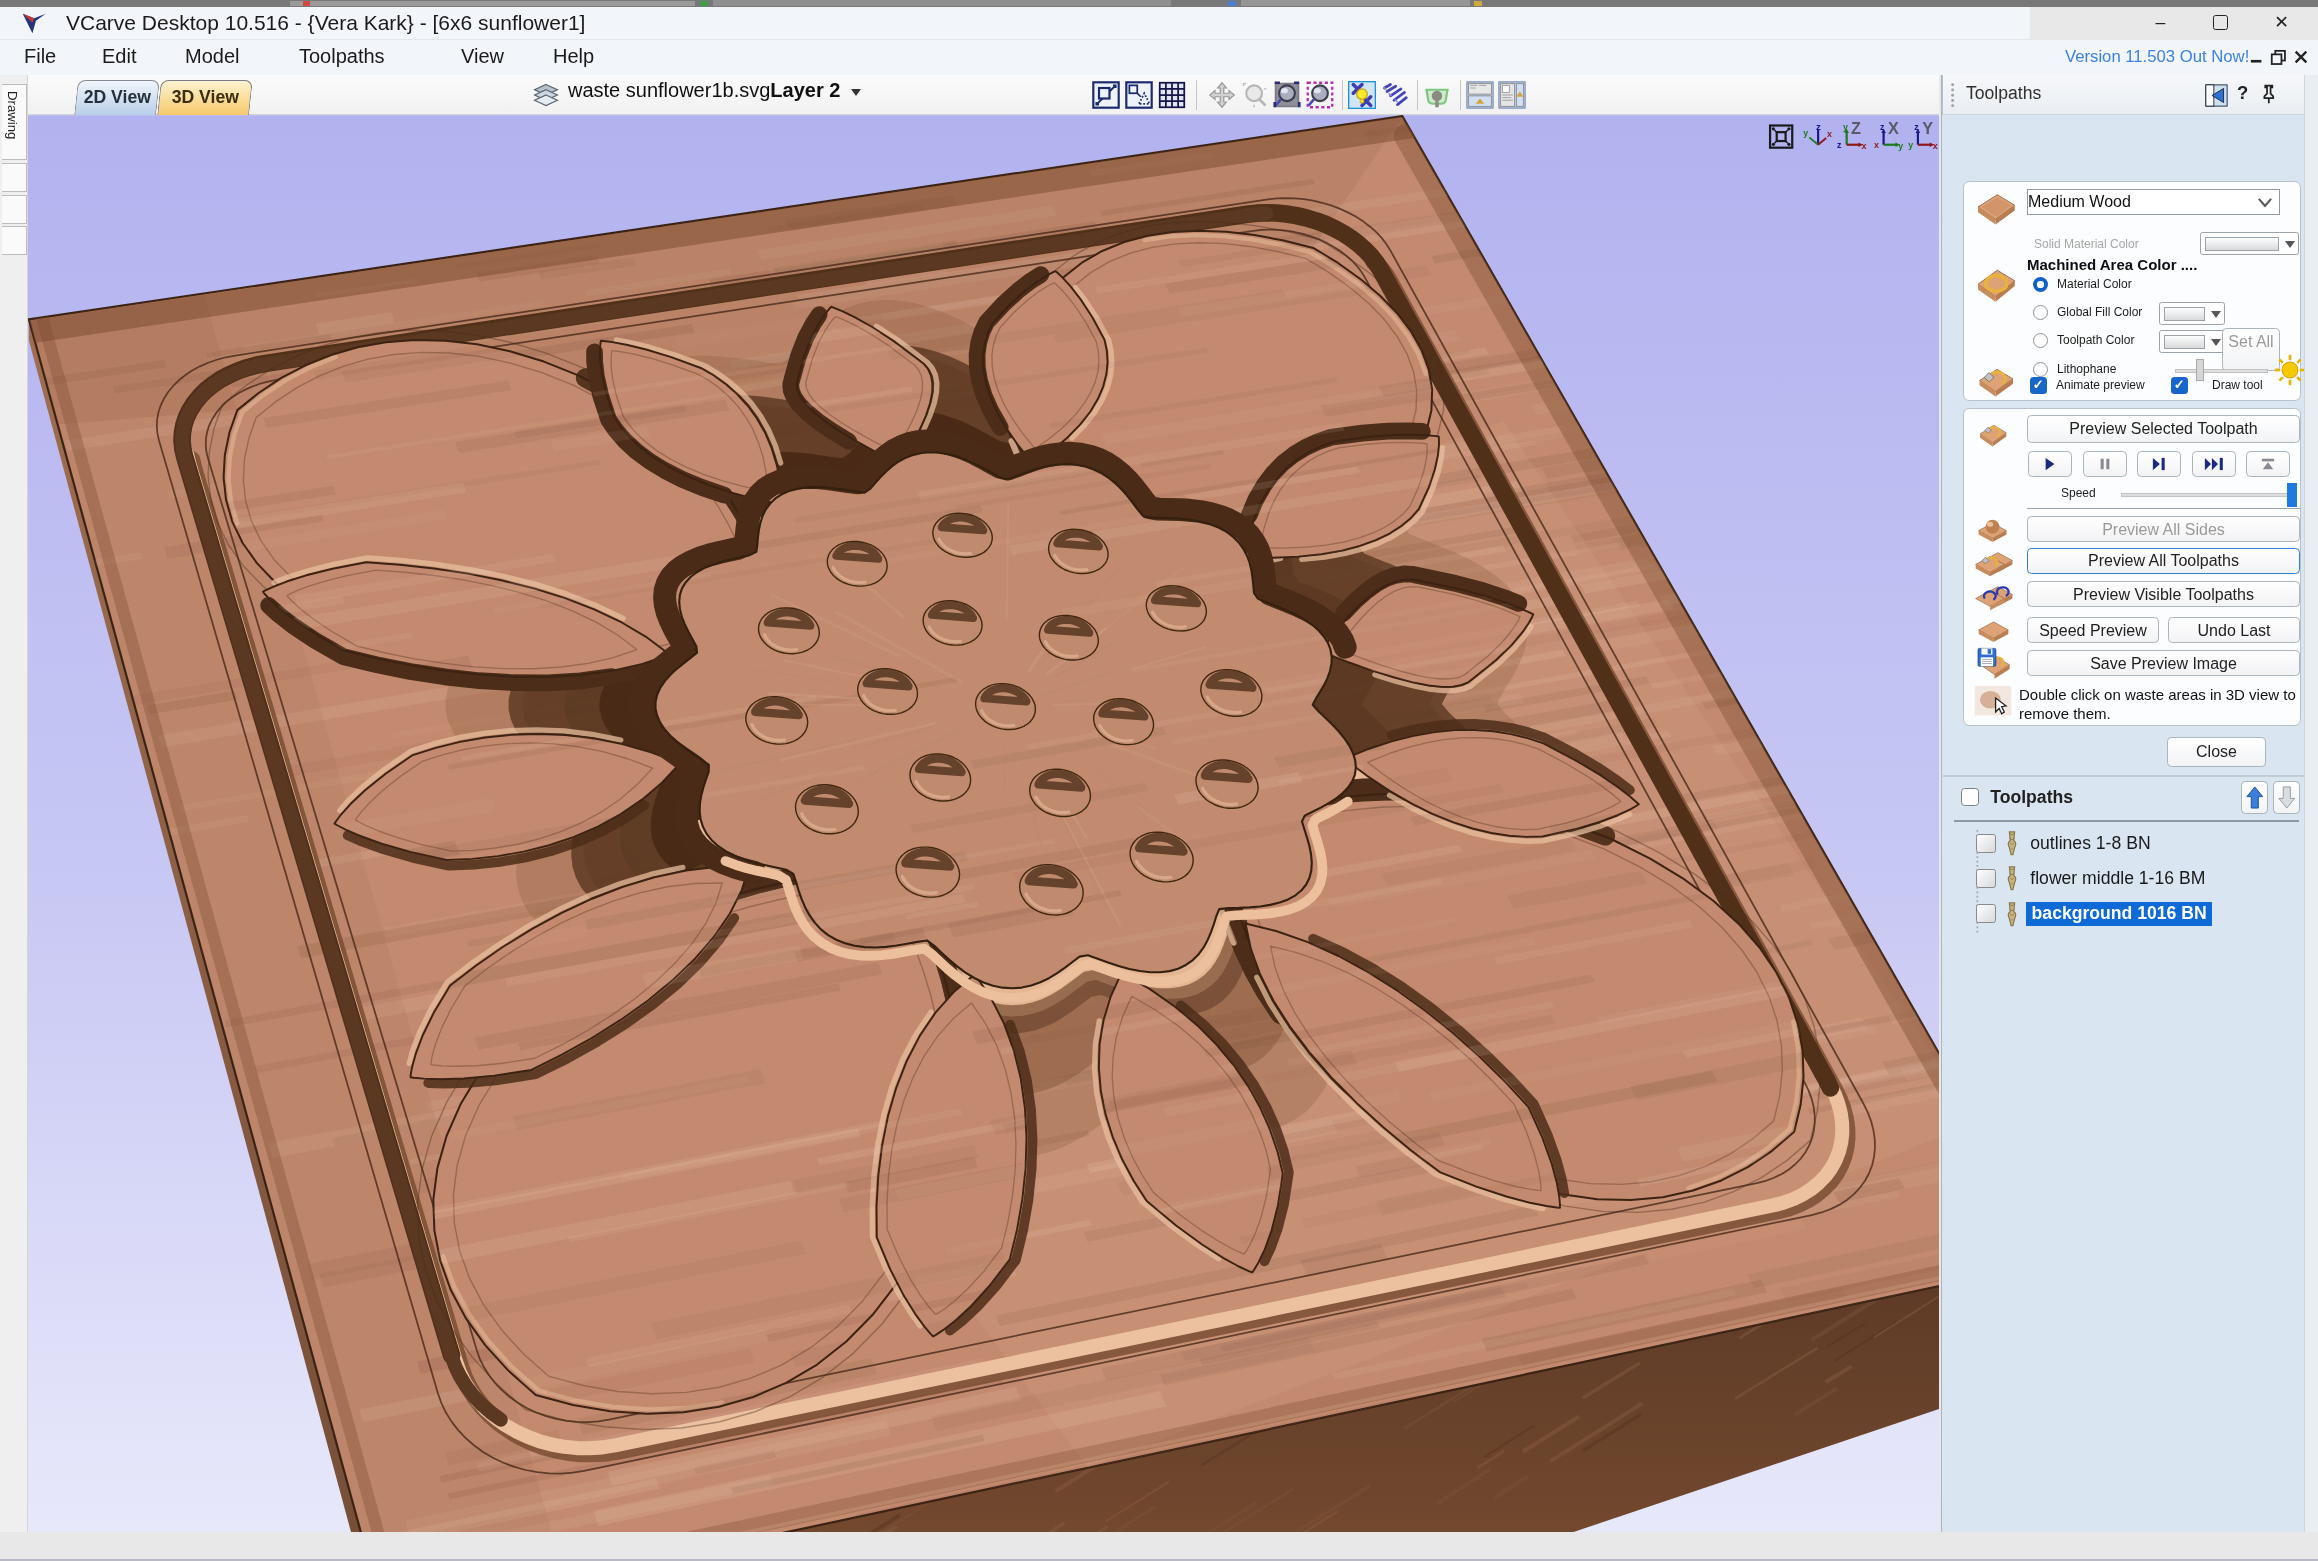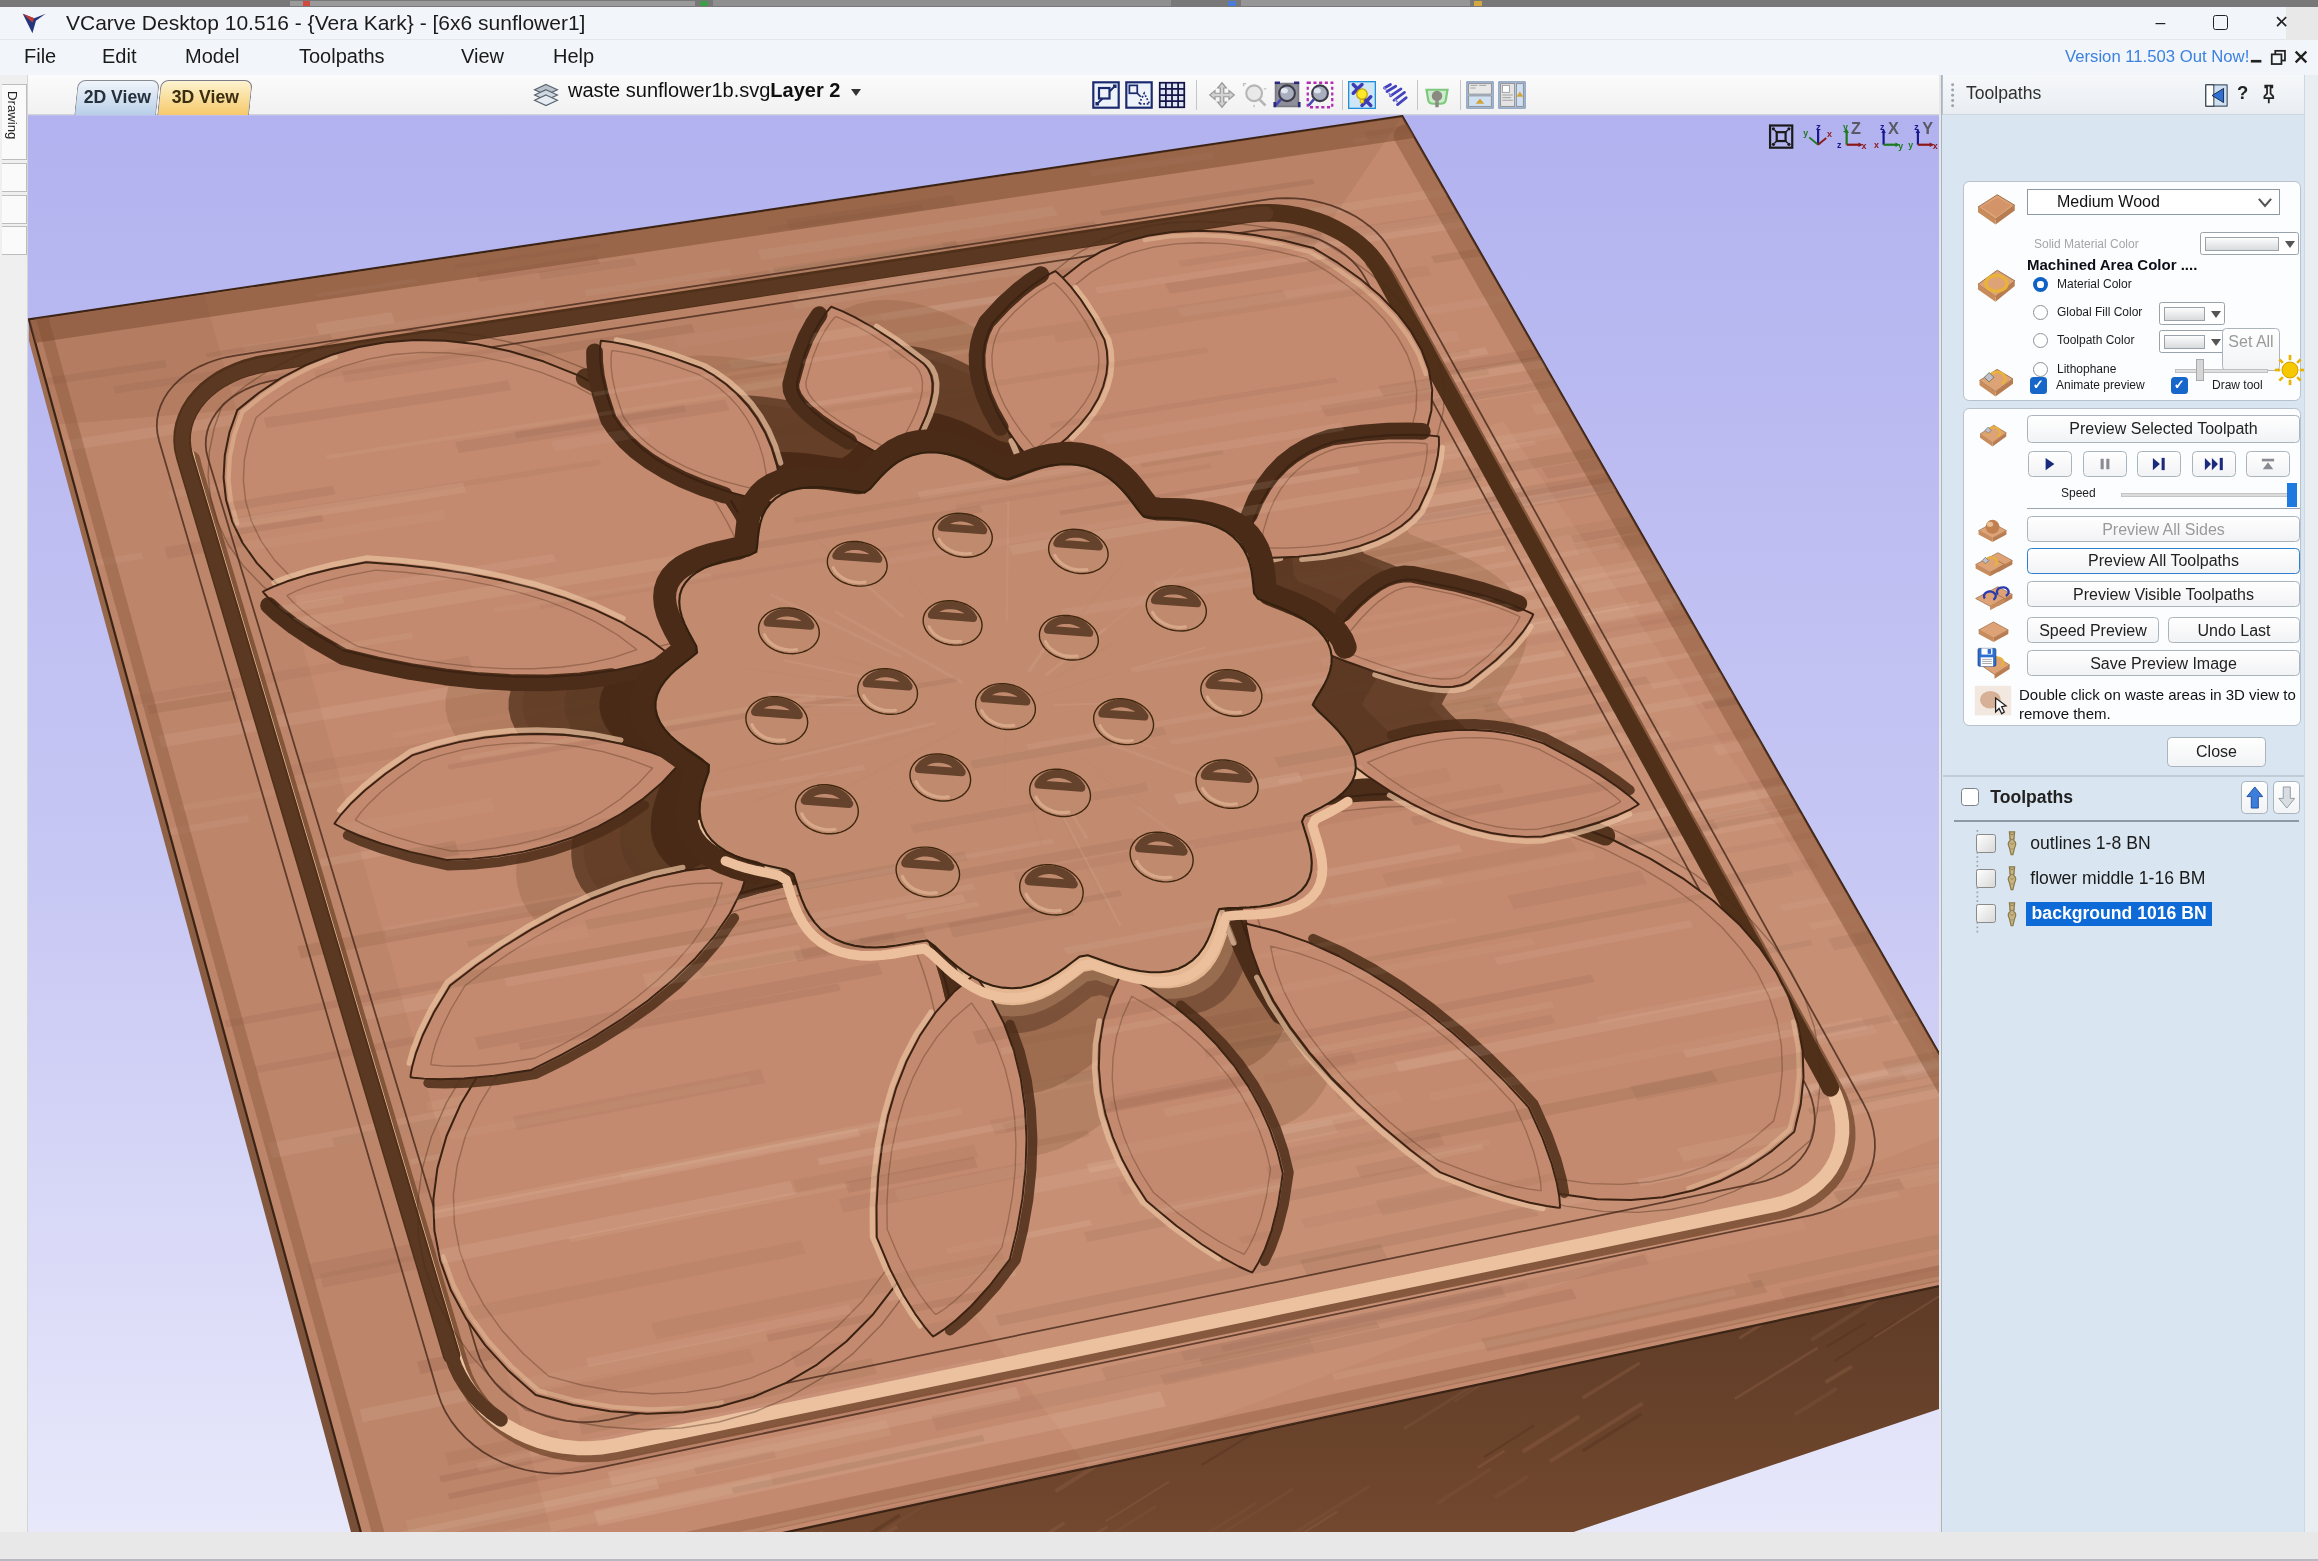--- a/index.html
+++ b/index.html
@@ -1,21 +1,21 @@
 <!DOCTYPE html>
 <html style="font-size:14px"><head><meta charset="utf-8">
 <style>
 *{margin:0;padding:0;box-sizing:border-box}
 html,body{width:2319px;height:1562px;overflow:hidden;font-family:"Liberation Sans",sans-serif;background:#e8e8e8}
 #app{position:absolute;left:0;top:0;width:2319px;height:1562px}
 .abs{position:absolute}
 
 #backstrip{left:0;top:0;width:2319px;height:7px;background:#787878}
 
-#titlebar{left:0;top:7px;width:2286px;height:33px;background:#f2f5f9;border-bottom:0.9px solid #e3e6ea}
+#titlebar{left:0;top:7px;width:2030px;height:33px;background:#f2f5f9;border-bottom:0.9px solid #e3e6ea}
 #titlebar .ttl{position:absolute;left:66px;top:4.4px;font-size:21px;color:#1b1b1b}
 .wbtn{position:absolute;top:0;width:55px;height:33px;text-align:center;line-height:30px;font-size:17.6px;color:#222}
 
 #menubar{left:0;top:40px;width:2319px;height:35px;background:#f2f5f9;font-size:20px;color:#1a1a1a}
 #menubar span{position:absolute;top:5.3px}
 #version{position:absolute;top:7px;left:2065px;color:#3b82e0;font-size:16.7px}
 
 #toolrow{left:28px;top:75px;width:1911px;height:40px;background:linear-gradient(#fbfbfb,#f1f1f1);border-bottom:0.9px solid #cfd4d9}
 .tab{position:absolute;top:5.3px;height:35px;border:0.9px solid #8a8a94;border-bottom:none;border-radius:8px 8px 0 0;font-size:17.6px;font-weight:bold;text-align:center;transform:skewX(-6deg)}
 .tab>i{display:block;transform:skewX(6deg);font-style:normal;padding-top:6.2px}
@@ -1174,21 +1174,21 @@
   </div>
 
 
 <div class="gbox" style="left:21px;top:106px;width:338px;height:220px">
   <svg style="position:absolute;left:7px;top:3.5px" width="49" height="42" viewBox="0 0 56 48">
           <path d="M8 24 L30 10 L50 22 L28 38 Z" fill="#dda276" stroke="#94643a"></path>
           <path d="M28 38 L50 22 L50 28 L28 44 Z" fill="#b87c50"></path>
           <path d="M8 24 L28 38 L28 44 L8 30 Z" fill="#c88c5c"></path>
           <path d="M12 24 L30 13 L46 22 L29 35 Z" fill="#d3946a"></path>
         </svg>
-  <div style="position:absolute;left:63px;top:7px;width:253px;height:25.5px;background:#fff;border:0.9px solid #8d9aa6;font-size:16px;color:#111;line-height:24px;padding-left:29px">Medium Wood
+  <div style="position:absolute;left:63px;top:7px;width:253px;height:25.5px;background:#fff;border:0.9px solid #8d9aa6;font-size:16px;color:#111;line-height:24px;padding-left:0">Medium Wood
     <svg style="position:absolute;right:7px;top:8px" width="14" height="9.7" viewBox="0 0 16 11">
             <path d="M1 1 L8 9 L15 1" stroke="#555" stroke-width="2.4" fill="none"></path>
           </svg>
   </div>
   <div class="lbl" style="left:70px;top:55px;color:#a6a6a6">Solid Material Color</div>
   <div class="swatch" style="left:236px;top:50px;width:99px">
           <i></i>
           <b></b>
         </div>
   <div class="lbl" style="left:63px;top:74px;font-weight:bold;font-size:15px;color:#0d0d18">Machined Area Color ....</div>

